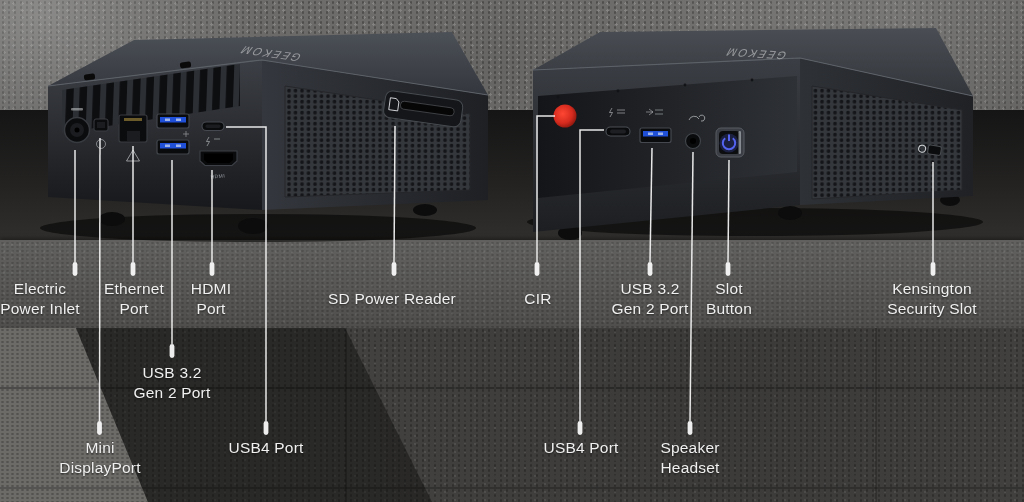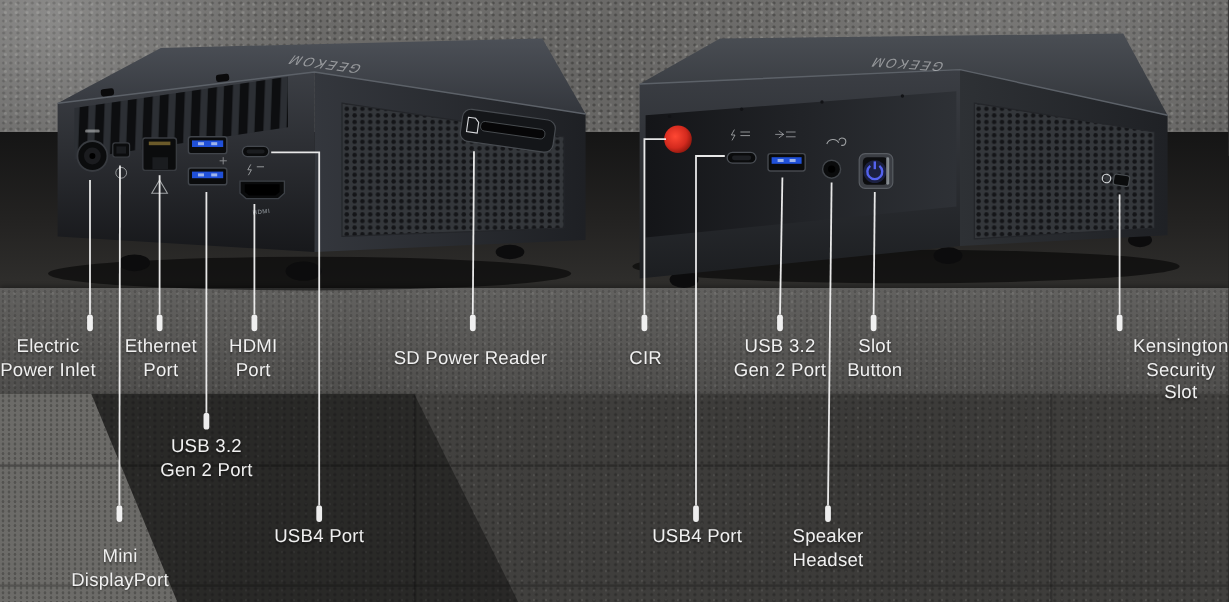--- a/index.html
+++ b/index.html
@@ -333,25 +333,25 @@
     <div class="callout" style="left:134px;top:279px">Ethernet
 Port</div>
     <div class="callout" style="left:211px;top:279px">HDMI
 Port</div>
     <div class="callout" style="left:392px;top:289px">SD Power Reader</div>
     <div class="callout" style="left:538px;top:289px">CIR</div>
     <div class="callout" style="left:650px;top:279px">USB 3.2
 Gen 2 Port</div>
     <div class="callout" style="left:729px;top:279px">Slot
 Button</div>
-    <div class="callout" style="left:984px;top:279px">Kensington
+    <div class="callout" style="left:932px;top:279px">Kensington
 Security Slot</div>
     <div class="callout" style="left:172px;top:363px">USB 3.2
 Gen 2 Port</div>
-    <div class="callout" style="left:100px;top:454px">Mini
+    <div class="callout" style="left:100px;top:438px">Mini
 DisplayPort</div>
     <div class="callout" style="left:266px;top:438px">USB4 Port</div>
     <div class="callout" style="left:581px;top:438px">USB4 Port</div>
     <div class="callout" style="left:690px;top:438px">Speaker
 Headset</div>
   </div>
 
 </div>
 
 </body></html>

